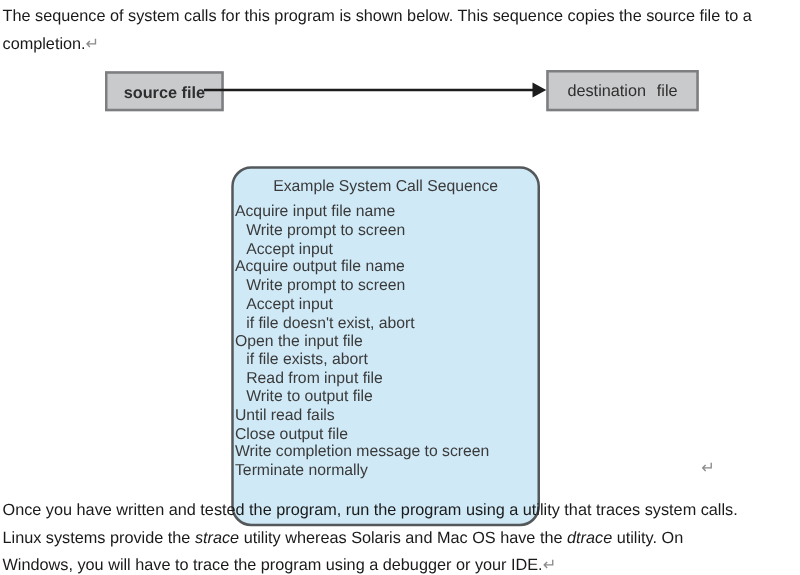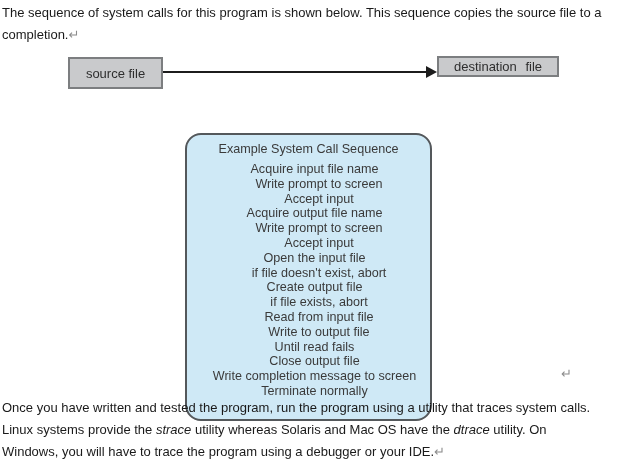--- a/index.html
+++ b/index.html
@@ -35,22 +35,22 @@
   .retmark { color:var(--return-mark); }
 
   .gray-box {
     position:absolute;
     background:var(--box-fill);
     border:2px solid var(--box-border);
     display:flex; align-items:center; justify-content:center;
     font-size:13px;
     color:#2e2e2e;
   }
-  .box-source { left:68px; top:57px; width:95px; height:32px; }
-  .box-dest   { left:437px; top:56px; width:122px; height:21px; }
+  .box-source { left:84px; top:57px; width:95px; height:32px;font-weight:bold; }
+  .box-dest   { left:437px; top:56px; width:122px; height:33px; }
   .box-dest span { word-spacing:5px; }
 
   .arrow-svg { position:absolute; left:163px; top:60px; width:274px; height:24px; }
   .arrow-svg line { stroke:var(--arrow); stroke-width:2; }
   .arrow-svg polygon { fill:var(--arrow); }
 
   .callout {
     position:absolute;
     left:185px; top:90px; width:247px; height:288px;
     background:var(--callout-fill);
@@ -62,24 +62,23 @@
   }
   .callout-title {
     margin-top:7px;
     text-align:center;
     font-size:12.6px;
     line-height:15px;
     color:#3a3a3a;
   }
   .seq-list {
     margin-top:5px;
-    padding-left:12px;
+    padding-left:1px;
     font-size:12.6px;
     line-height:14.8px;
-    text-align:center;
   }
   .seq-item { white-space:nowrap; }
   .seq-item.indent1 { padding-left:9px; }
 
   .stray-retmark {
     position:absolute;
     left:561px; top:366px;
     font-size:13px;
     color:var(--return-mark);
   }
@@ -109,23 +108,22 @@
 
   <div class="callout">
     <div class="callout-title">Example System Call Sequence</div>
     <div class="seq-list">
         <div class="seq-item indent0">Acquire input file name</div>
         <div class="seq-item indent1">Write prompt to screen</div>
         <div class="seq-item indent1">Accept input</div>
         <div class="seq-item indent0">Acquire output file name</div>
         <div class="seq-item indent1">Write prompt to screen</div>
         <div class="seq-item indent1">Accept input</div>
+        <div class="seq-item indent1">if file doesn't exist, abort</div>
         <div class="seq-item indent0">Open the input file</div>
-        <div class="seq-item indent1">if file doesn't exist, abort</div>
-        <div class="seq-item indent0">Create output file</div>
         <div class="seq-item indent1">if file exists, abort</div>
         <div class="seq-item indent1">Read from input file</div>
         <div class="seq-item indent1">Write to output file</div>
         <div class="seq-item indent0">Until read fails</div>
         <div class="seq-item indent0">Close output file</div>
         <div class="seq-item indent0">Write completion message to screen</div>
         <div class="seq-item indent0">Terminate normally</div>
       </div>
   </div>
 

